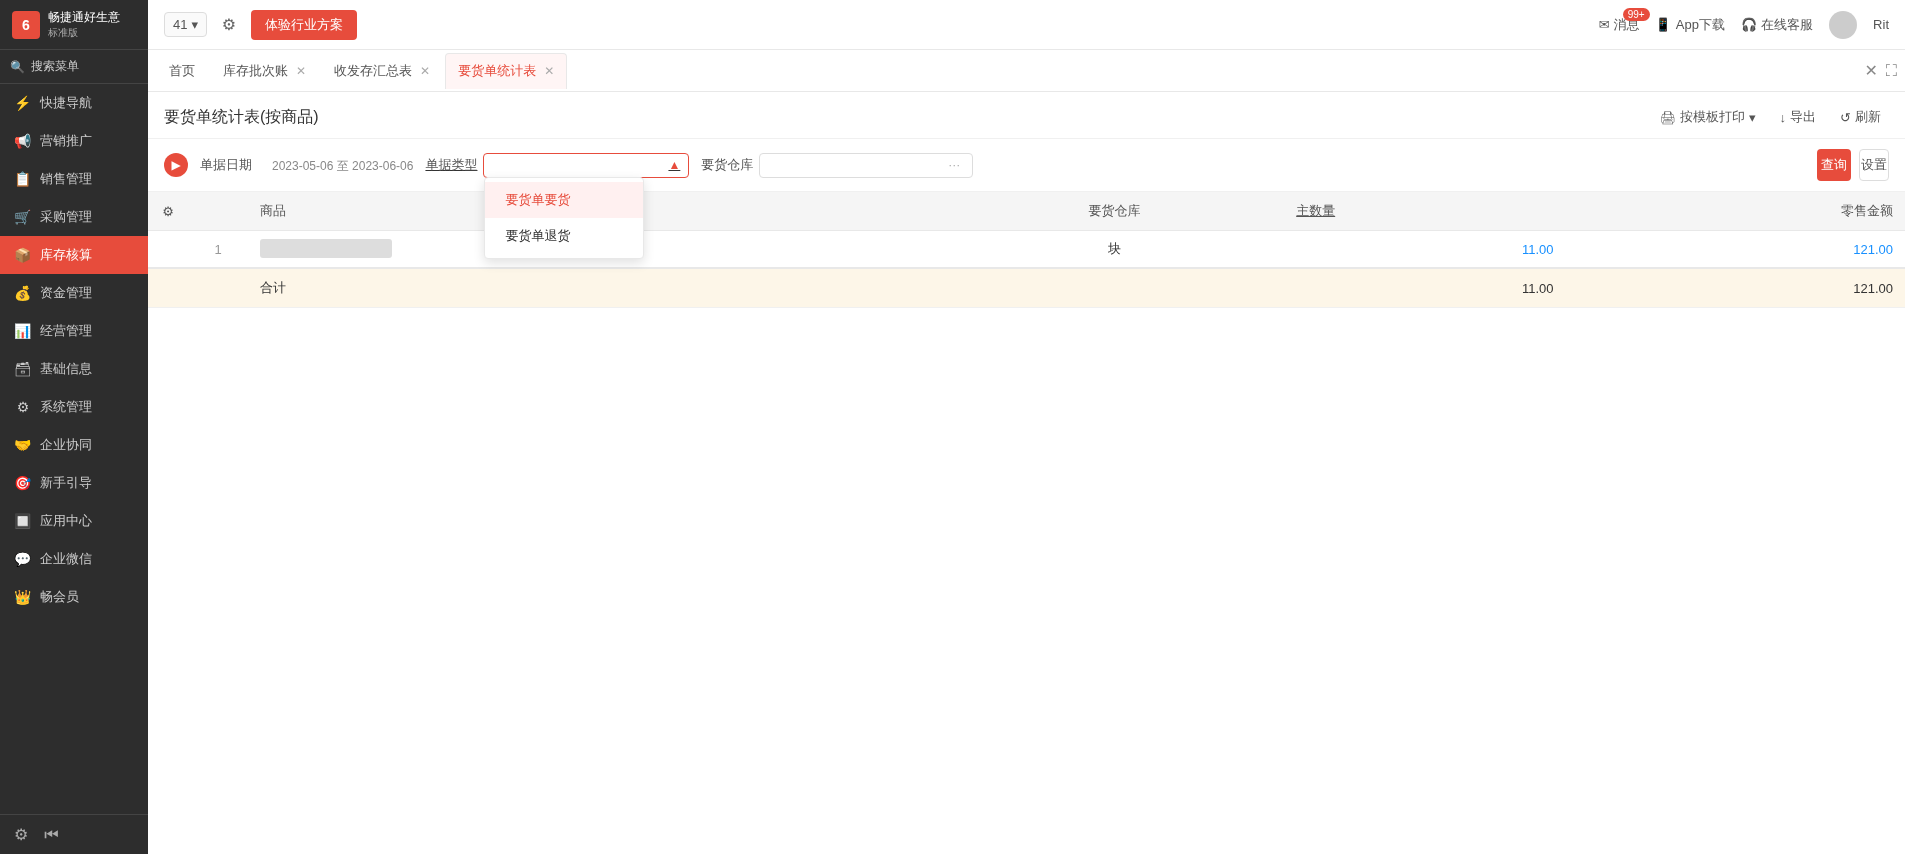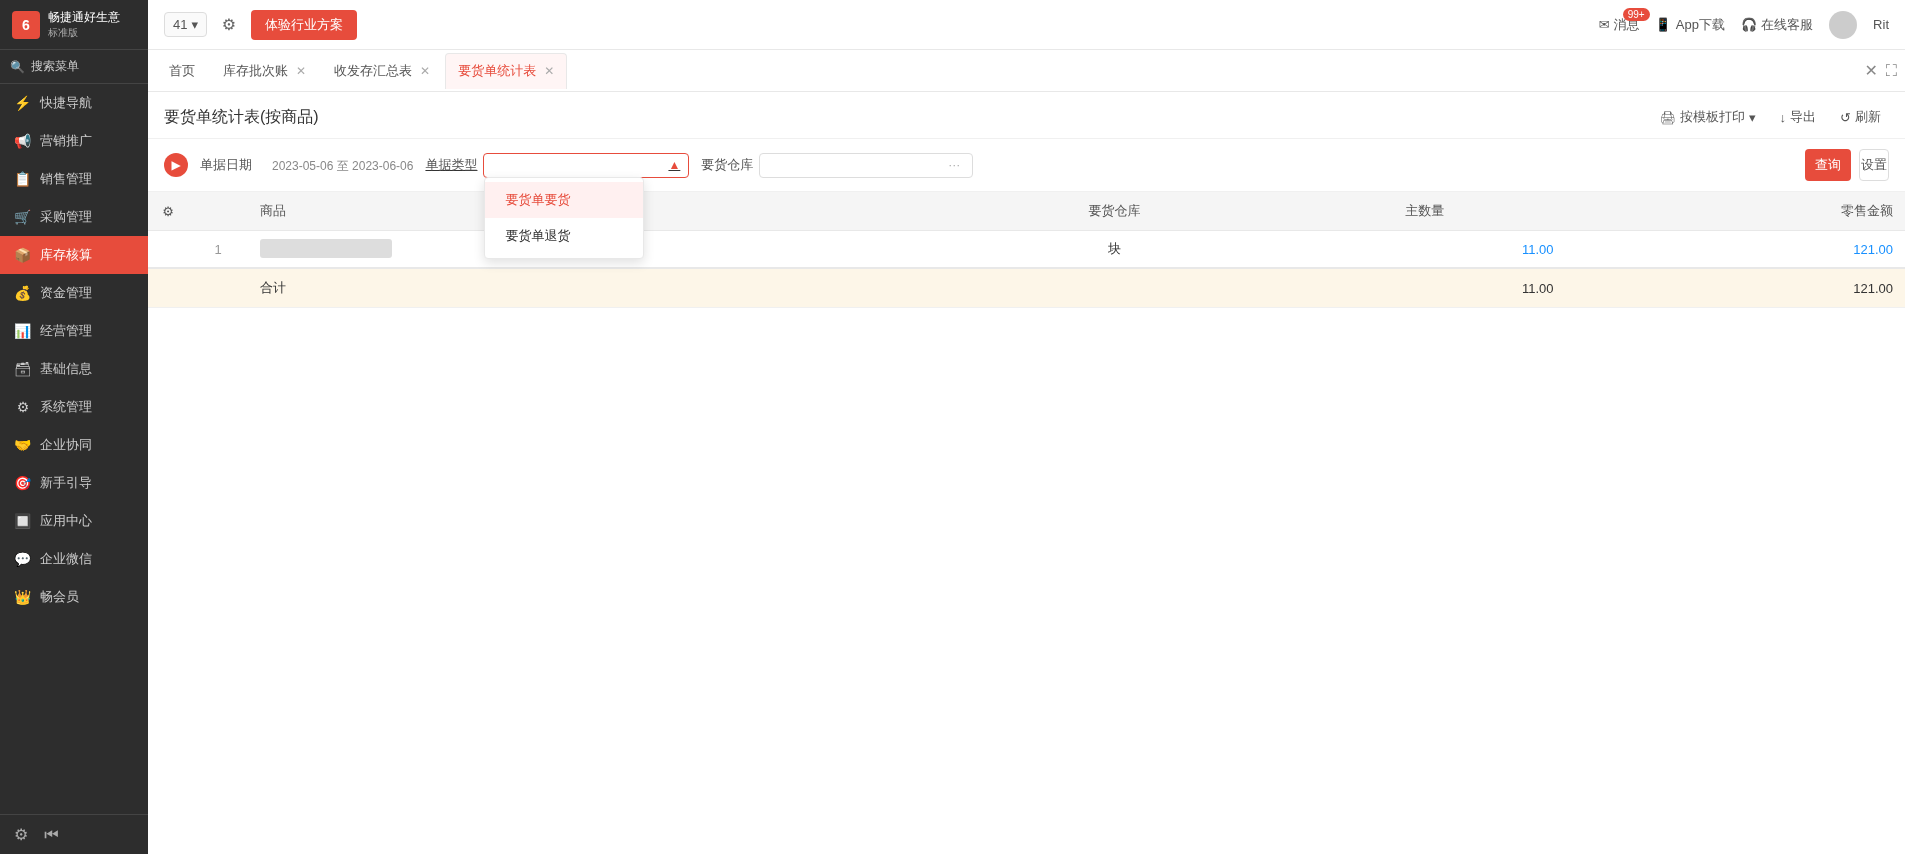--- a/index.html
+++ b/index.html
@@ -341,21 +341,21 @@
       flex: 1;
       font-size: 13px;
       font-family: inherit;
     }
     .field-more { color: #aaa; font-size: 12px; cursor: pointer; padding: 0 4px; }
     .query-btn {
       background: #e74c3c;
       color: white;
       border: none;
       border-radius: 4px;
-      padding: 6px 10px;
+      padding: 6px 4px;
       font-size: 13px;
       cursor: pointer;
       font-family: inherit;
     }
     .set-btn {
       background: #fff;
       color: #555;
       border: 1px solid #ddd;
       border-radius: 4px;
       padding: 6px 1px;
@@ -638,21 +638,21 @@
       <div class="table-container">
         <table>
           <thead>
             <tr>
               <th style="width:40px; text-align:center;">
                 <span>⚙</span>
               </th>
               <th style="width:60px; text-align:center;"></th>
               <th>商品</th>
               <th style="text-align:center;">要货仓库</th>
-              <th style="text-align:center;">主数量</th>
+              <th style="text-align:left;text-decoration:underline;">主数量</th>
               <th style="text-align:right;">零售金额</th>
             </tr>
           </thead>
           <tbody>
             <tr>
               <td></td>
               <td class="row-num">1</td>
               <td>
                 <span class="blurred" style="padding: 2px 40px;">商品名称</span>
               </td>

